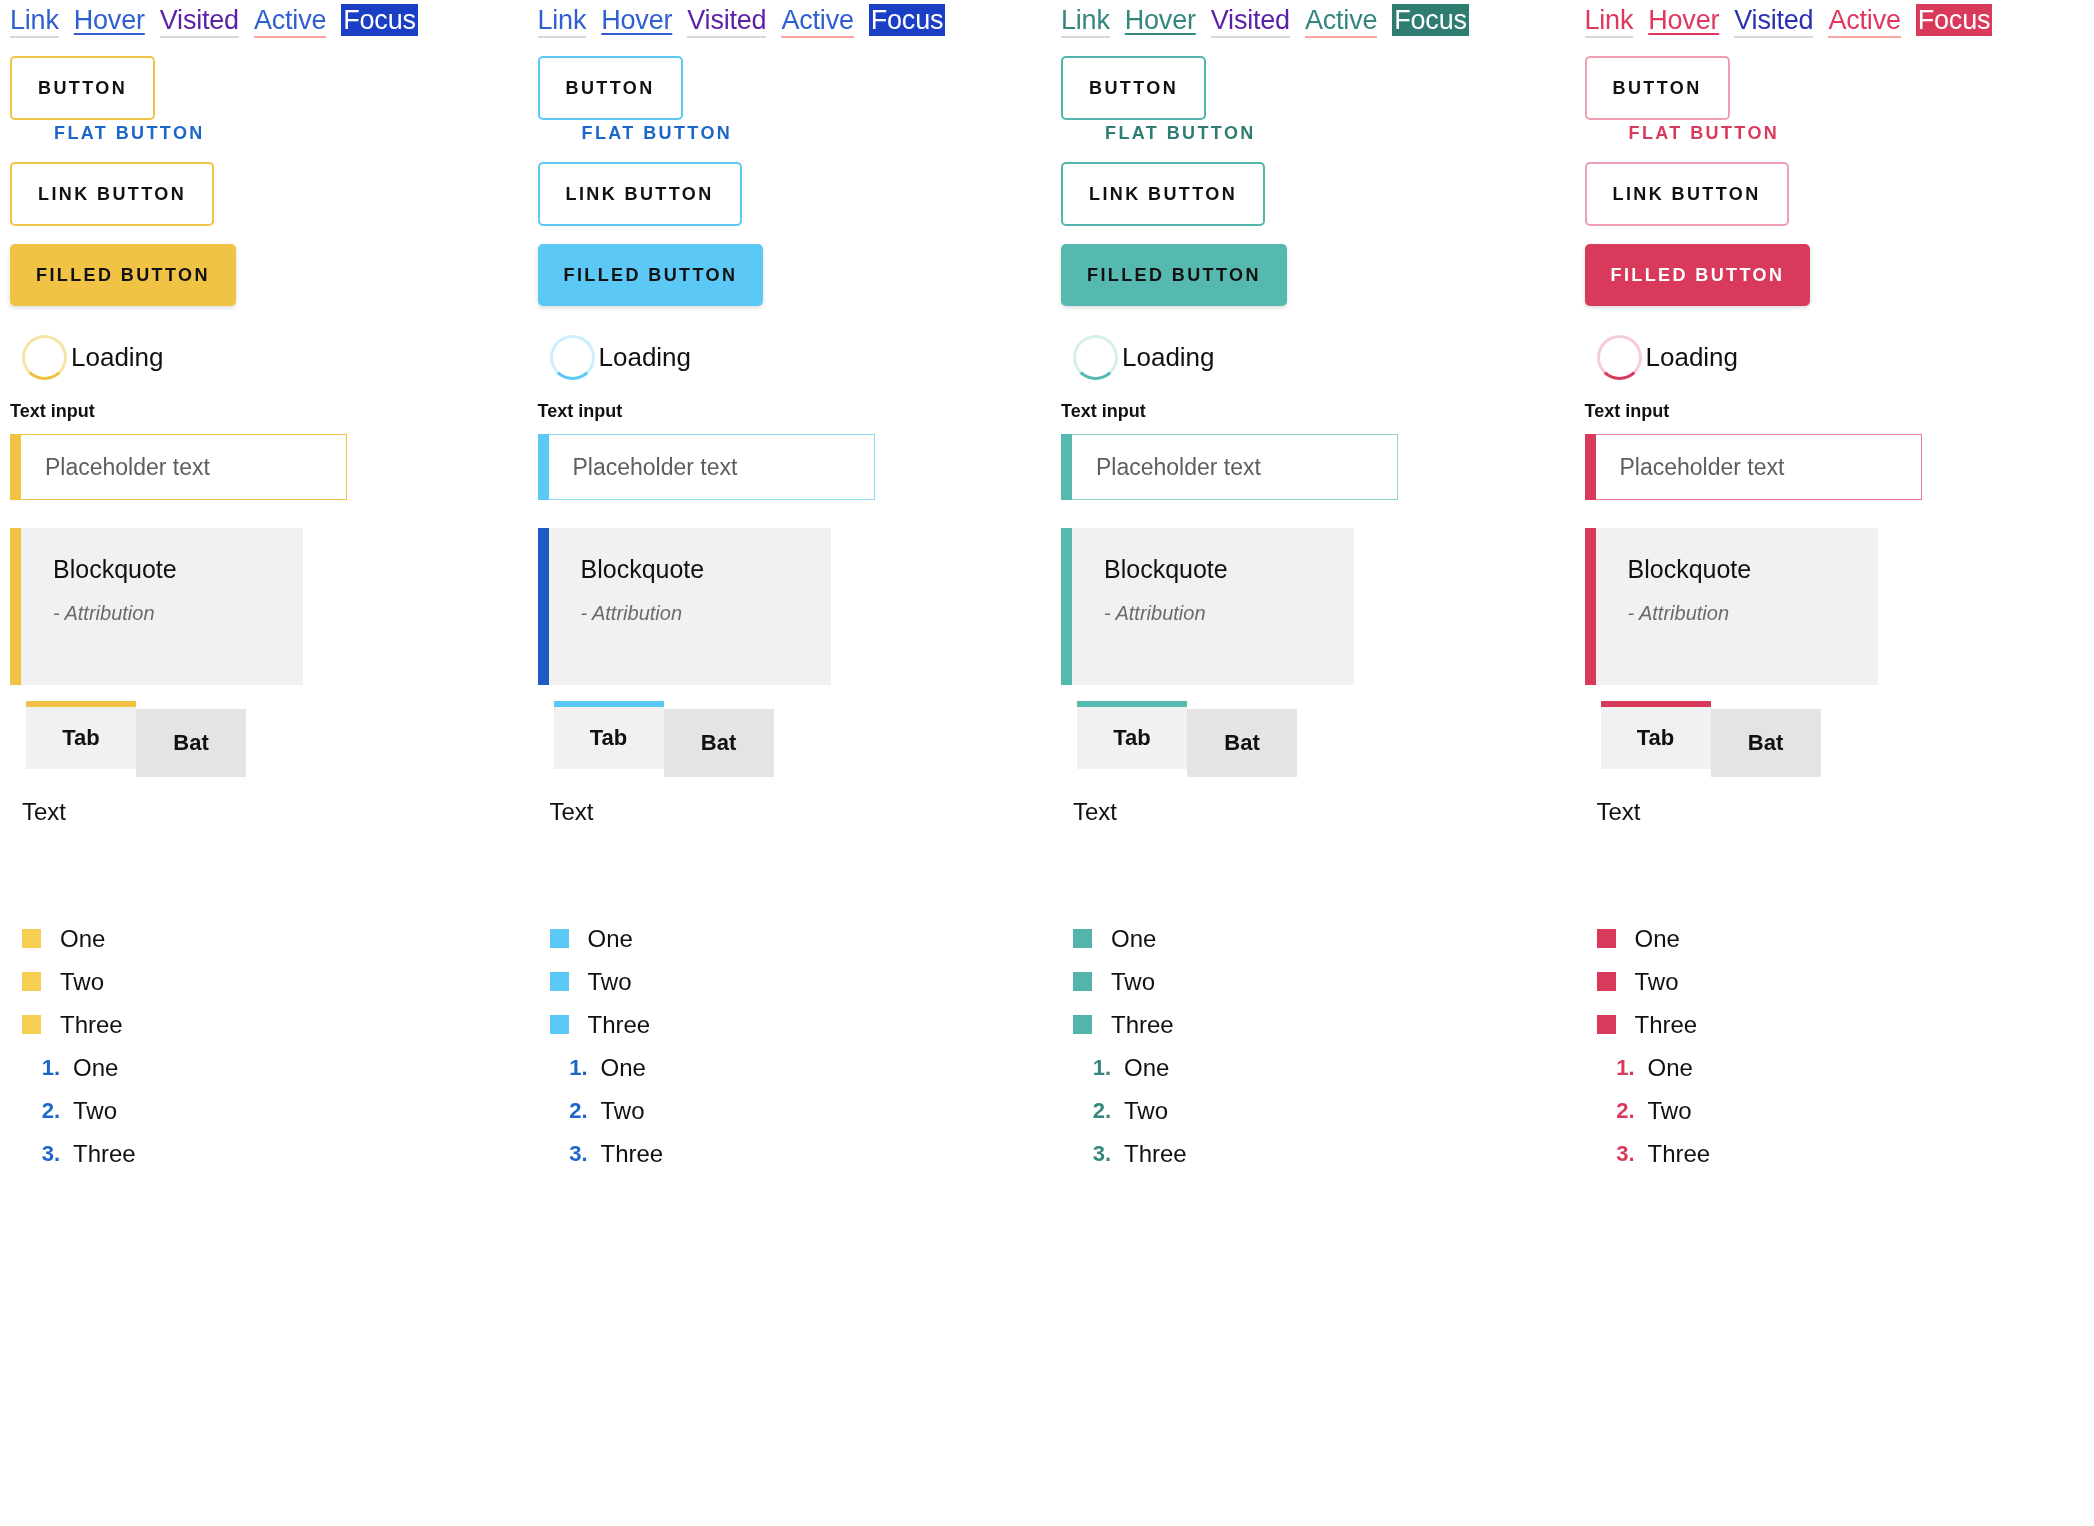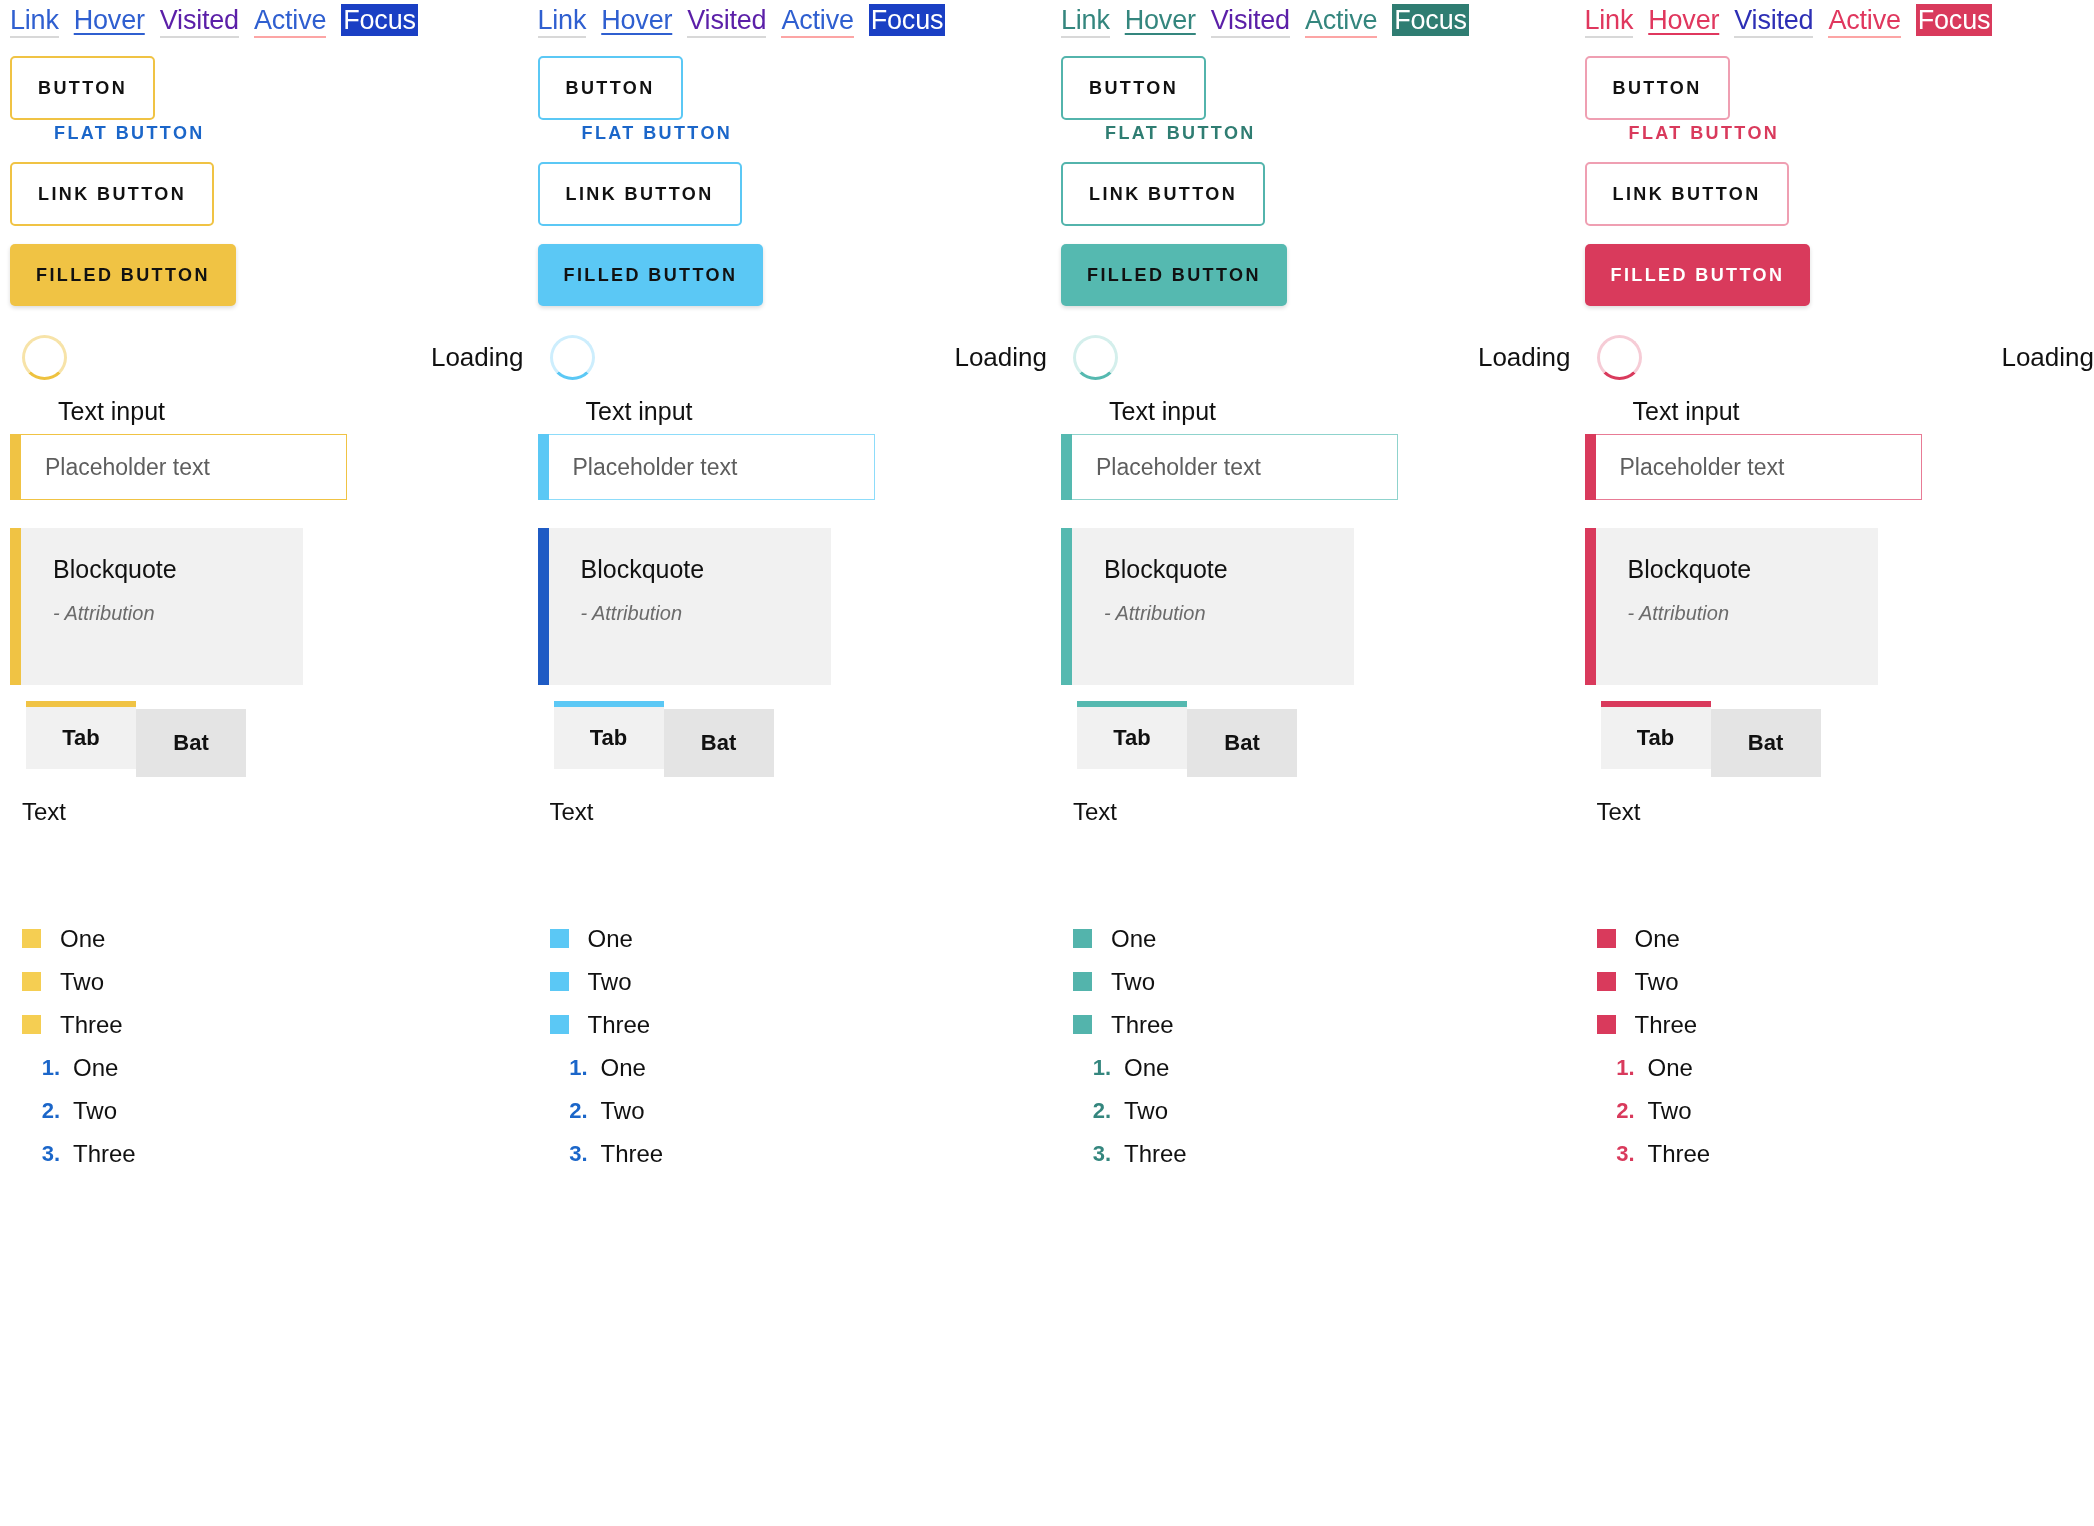--- a/index.html
+++ b/index.html
@@ -87,45 +87,43 @@
     letter-spacing: 2.4px;
     box-shadow: 0 2px 4px rgba(0,0,0,0.14);
     margin-top: 6px;
   }
   .filled-wrap { height: 84px; }
 
   
   .spin-row {
     display: flex;
     align-items: center;
-    gap: 36px;
+    gap: 4px;
     height: 70px;
     padding-left: 12px;
-    justify-content: space-between;
   }
   .spinner {
     width: 45px; height: 45px;
     border-radius: 50%;
     border-width: 3px;
     border-style: solid;
   }
   .spin-label {
     font-size: 26px;
     line-height: 30px;
     color: #111111;
   }
 
   
   .field-label {
-    font-size: 25px;
-    font-weight: 400;
+    font-size: 18px;
+    font-weight: 700;
     line-height: 30px;
     height: 42px;
     padding-top: 4px;
-    margin-left: 48px;
   }
   .input-box {
     display: flex;
     height: 66px;
     background: #a21caf;
     width: 100%;
     max-width: 337px;
     border-radius: 14px;
   }
   .input-bar { width: 11px; flex: 0 0 11px; }

